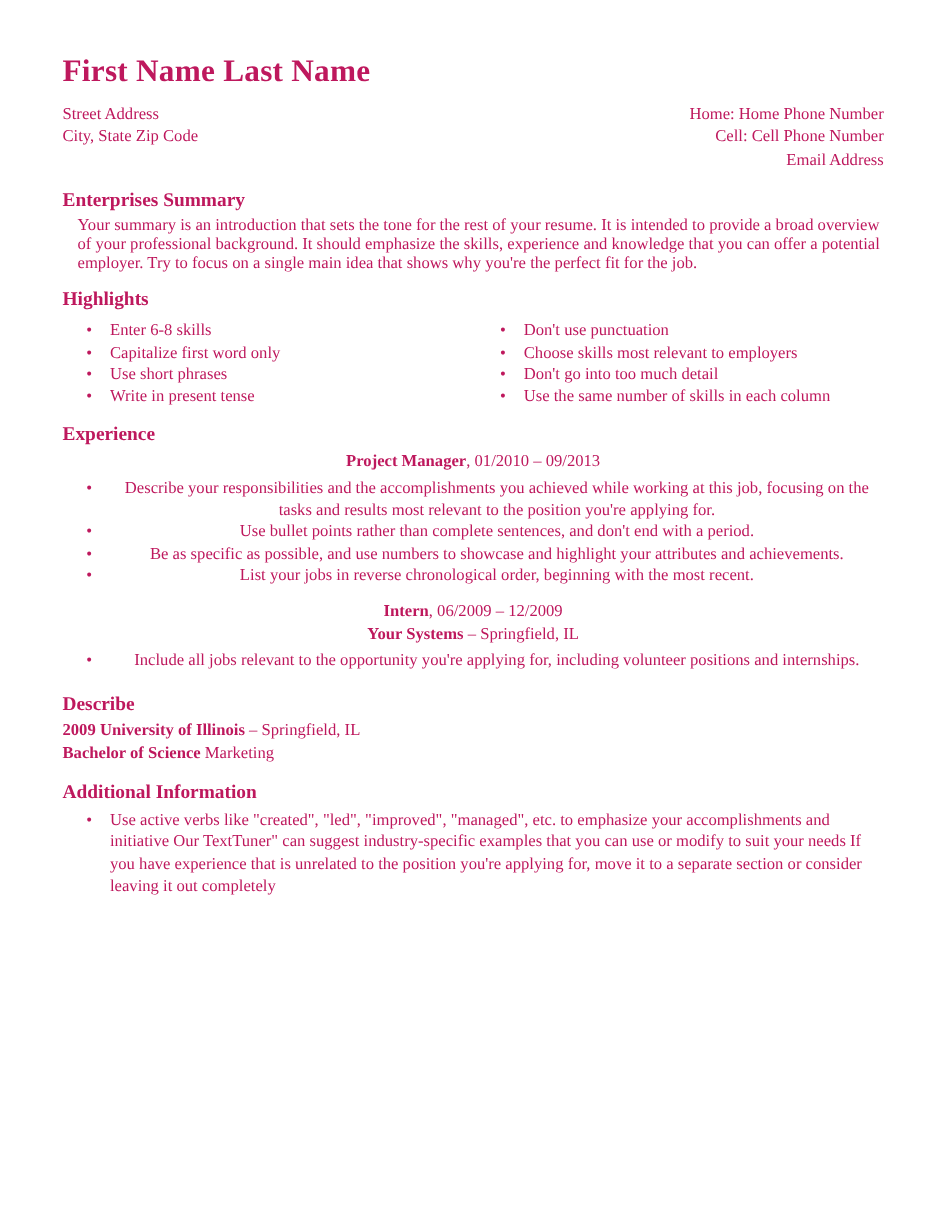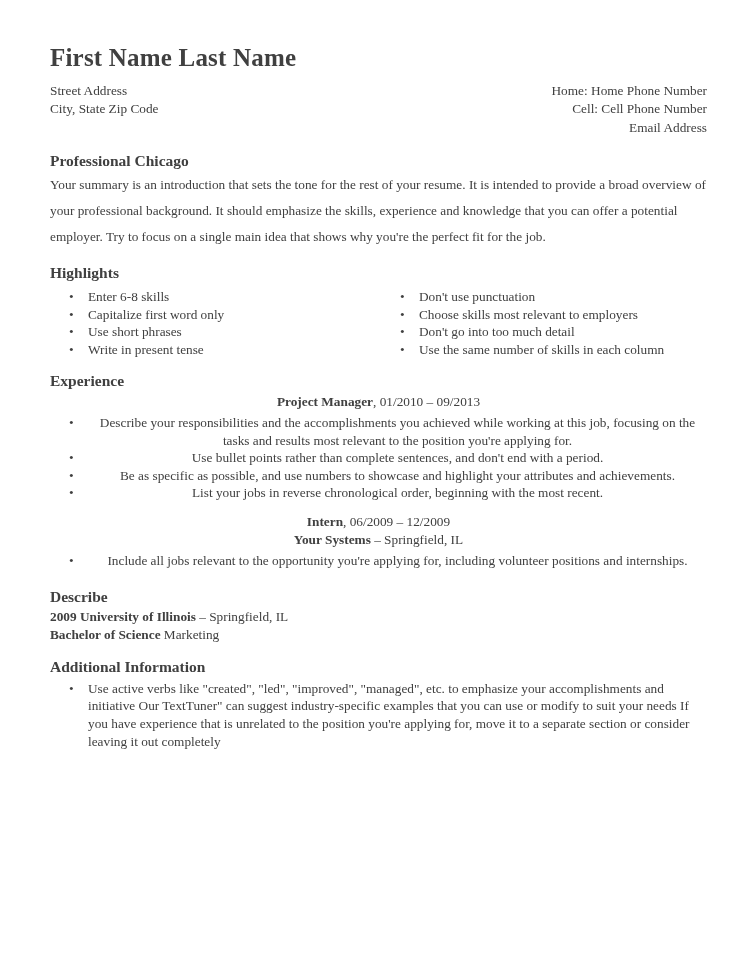--- a/index.html
+++ b/index.html
@@ -1,35 +1,35 @@
 <!DOCTYPE html>
 <html><head>
 <meta charset="utf-8">
 <style>
   html,body{margin:0;padding:0;background:#ffffff;}
   .page{
     width:755px;height:977px;box-sizing:border-box;
     padding:44px 48px 0 50px;
-    background:#ffffff;color:#404040;
+    background:#ffffff;color:#be185d;
     font-family:"Liberation Serif", serif;
     font-size:13.3px;
     overflow:hidden;
   }
   h1.name{
     font-size:25px;line-height:1.15;font-weight:bold;
     margin:0 0 9px 0;letter-spacing:0.2px;
   }
   .contact{display:flex;justify-content:space-between;line-height:18.7px;gap:33px;}
   .contact-right{text-align:right;}
   h2.sec{
     font-size:15.5px;line-height:1.2;font-weight:bold;
     margin:14px 0 2px 0;
   }
   h2.sec.edu{margin-top:18px;}
-  p.body{margin:2px 0 0 0;line-height:26px;}
+  p.body{margin:2px 0 0 12px;line-height:15px;}
   ul.blist{list-style:none;margin:3px 0 0 0;padding:0;}
   ul.blist li{position:relative;padding-left:38px;line-height:17.6px;}
   ul.blist li::before{content:"\2022";position:absolute;left:19px;top:0;}
   .hl-cols{display:flex;}
   .hl-left{width:331px;flex:none;}
   .hl-right{flex:1;}
   .job{margin:0 0 11px 0;text-align:center;}
   .jobline{line-height:18px;}
   .b{font-weight:bold;}
 </style>
@@ -45,21 +45,21 @@
       <div>Street Address</div>
       <div>City, State Zip Code</div>
     </div>
     <div class="contact-right">
       <div>Home: Home Phone Number</div>
       <div>Cell: Cell Phone Number</div>
       <div>Email Address</div>
     </div>
   </div>
 
-  <h2 class="sec">Professional Chicago</h2>
+  <h2 class="sec">Enterprises Summary</h2>
   <p class="body">Your summary is an introduction that sets the tone for the rest of your resume. It is intended to provide a broad overview of your professional background. It should emphasize the skills, experience and knowledge that you can offer a potential employer. Try to focus on a single main idea that shows why you're the perfect fit for the job.</p>
 
   <h2 class="sec">Highlights</h2>
   <div class="hl-cols">
     <ul class="blist hl-left">
       <li>Enter 6-8 skills</li>
       <li>Capitalize first word only</li>
       <li>Use short phrases</li>
       <li>Write in present tense</li>
     </ul>

